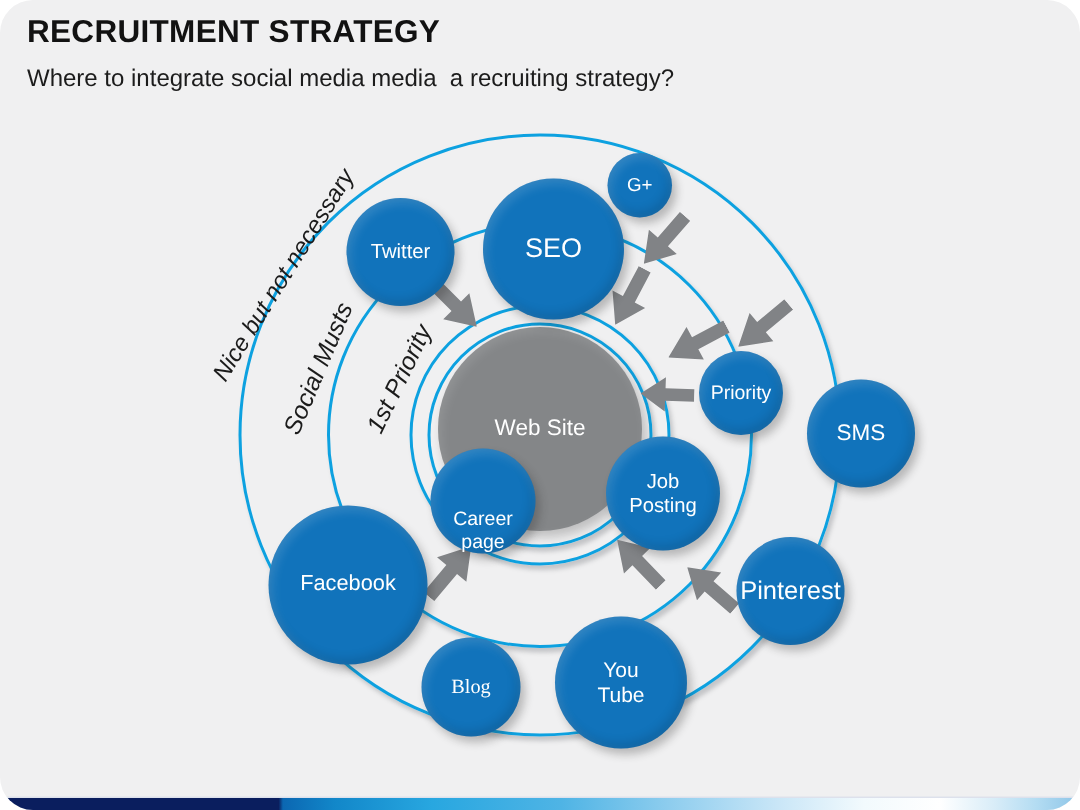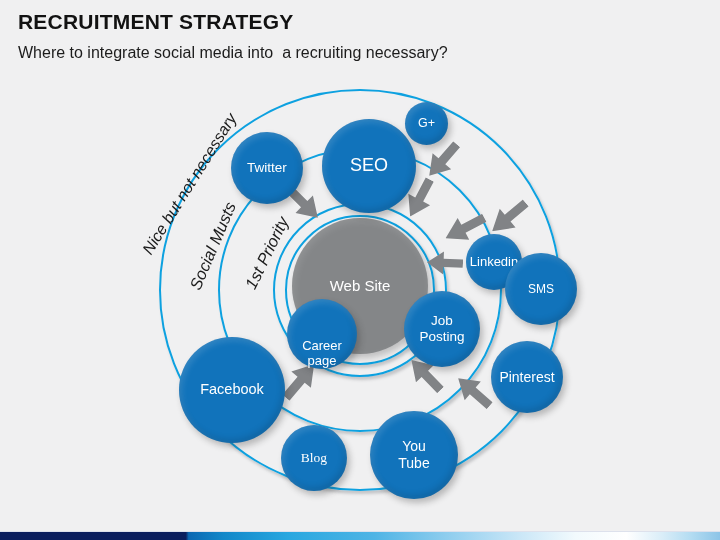--- a/index.html
+++ b/index.html
@@ -56,24 +56,24 @@
       var(--bar-cyan,#28a7e0) 40%, #4fb4e5 52%,
       #8ecdee 62%, #c9e6f7 72%,
       #f2fafd 80%, var(--bar-white,#ffffff) 87%,
       #d9edf8 92%, #b3dcf2 96%, var(--bar-edge,#8cc4e7) 100%);
     border-top:1px solid #dde1ec;
   }
 </style>
 </head>
 <body>
 
-<div class="slide" style="background: rgb(240, 240, 241);">
+<div class="slide" style="background: rgb(240, 240, 241); border-radius: 22px;">
 
   <h1 class="title">RECRUITMENT STRATEGY</h1>
-  <p class="subtitle">Where to integrate social media into  a recruiting necessary?</p>
+  <p class="subtitle">Where to integrate social media media  a recruiting strategy?</p>
 
   <div class="diagram">
 
     <div class="ring" style="left:159px;top:89px;width:398px;height:398px;"></div>
     <div class="ring" style="left:218px;top:148px;width:280px;height:280px;"></div>
     <div class="ring" style="left:273px;top:203px;width:170px;height:170px;"></div>
     <div class="ring" style="left:285px;top:215px;width:146px;height:146px;"></div>
 
     <div class="zone-label" style="left:190px;top:184px;font-size:16px;transform:translate(-50%,-50%) rotate(-58deg);">Nice but not necessary</div>
     <div class="zone-label" style="left:213px;top:246px;font-size:16.5px;transform:translate(-50%,-50%) rotate(-67deg);">Social Musts</div>
@@ -96,35 +96,35 @@
     <div class="node" style="left:231px;top:132px;width:72px;height:72px;font-size:13.5px;">
       <span>Twitter</span>
     </div>
     <div class="node" style="left:322px;top:119px;width:94px;height:94px;font-size:18px;">
       <span>SEO</span>
     </div>
     <div class="node" style="left:405px;top:102px;width:43px;height:43px;font-size:12.5px;">
       <span>G+</span>
     </div>
     <div class="node" style="left:466px;top:234px;width:56px;height:56px;font-size:13px;">
-      <span>Linkedin</span>
+      <span>Priority</span>
     </div>
-    <div class="node" style="left:505px;top:253px;width:72px;height:72px;font-size:12px;">
+    <div class="node" style="left:538px;top:253px;width:72px;height:72px;font-size:15px;">
       <span>SMS</span>
     </div>
     <div class="node" style="left:179px;top:337px;width:106px;height:106px;font-size:14.5px;">
       <span>Facebook</span>
     </div>
     <div class="node" style="left:287px;top:299px;width:70px;height:70px;font-size:13px;padding:0 12px;align-items:flex-end;">
       <span>Career page</span>
     </div>
     <div class="node" style="left:404px;top:291px;width:76px;height:76px;font-size:13.5px;padding:0 13px;text-align:center;">
       <span>Job Posting</span>
     </div>
-    <div class="node" style="left:491px;top:341px;width:72px;height:72px;font-size:14px;text-align:center;">
+    <div class="node" style="left:491px;top:358px;width:72px;height:72px;font-size:17px;text-align:center;">
       <span>Pinterest</span>
     </div>
     <div class="node" style="left:281px;top:425px;width:66px;height:66px;font-size:13.5px;font-family:Liberation Serif, serif;">
       <span>Blog</span>
     </div>
     <div class="node" style="left:370px;top:411px;width:88px;height:88px;font-size:14px;padding:0 18px;">
       <span>You Tube</span>
     </div>
 
   </div>

